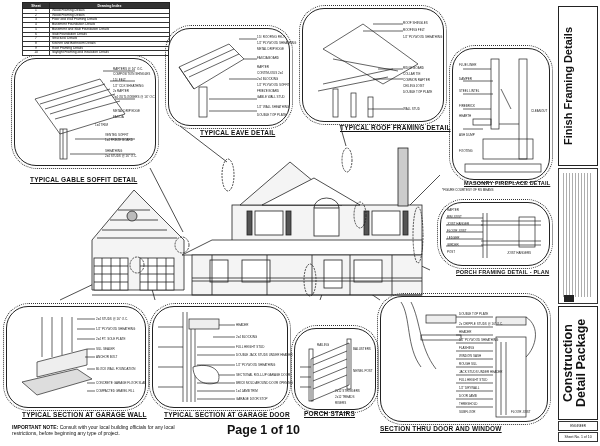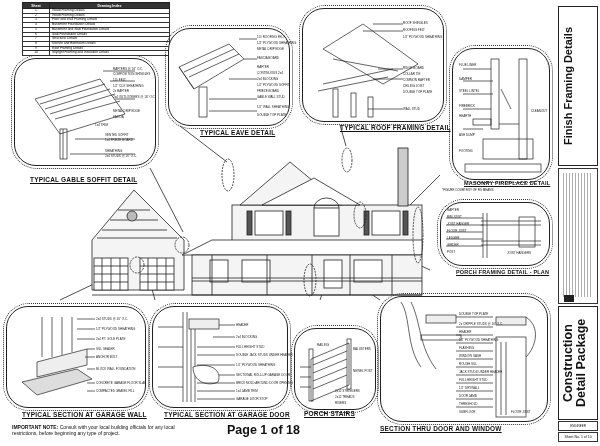--- a/index.html
+++ b/index.html
@@ -443,13 +443,13 @@
 <div class="titlebox" style="left:558px;top:306px;width:38px;height:112px;">
   <div class="vtext" style="font-size:12.5px;width:32px;">Construction Detail Package</div>
 </div>
 <div class="abs" style="left:558px;top:421px;width:38px;height:8px;border:1px solid #333;font-size:3px;text-align:center;line-height:8px;">ENGINEER</div>
 <div class="abs" style="left:558px;top:432px;width:38px;height:8px;border:1px solid #333;font-size:3.5px;text-align:center;line-height:8px;">Sheet No. 1 of 10</div>
 
 <div class="note" style="left:12px;top:424px;width:170px;">
   <span style="font-weight:bold;">IMPORTANT NOTE:</span>
   <span>Consult with your local building officials for any local restrictions, before beginning any type of project.</span>
 </div>
-<div class="page-label">Page 1 of 18</div>
+<div class="page-label">Page 1 of 10</div>
 
 </body></html>

